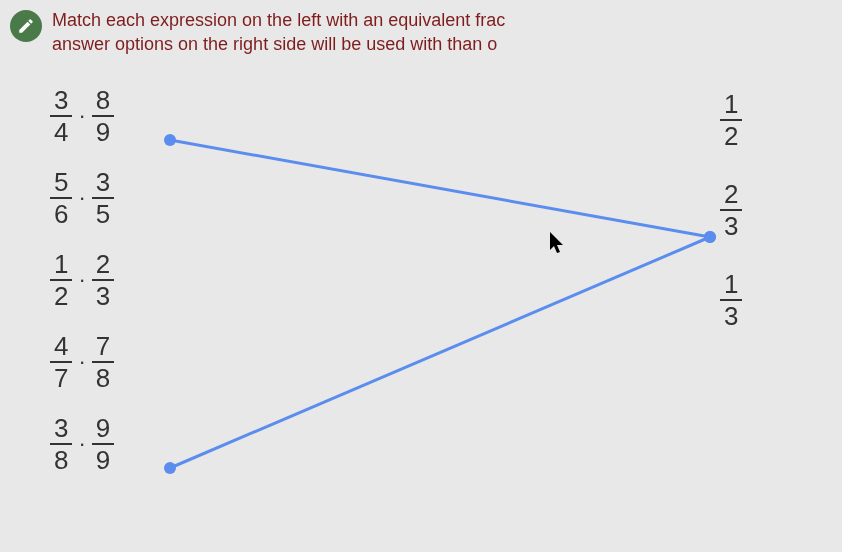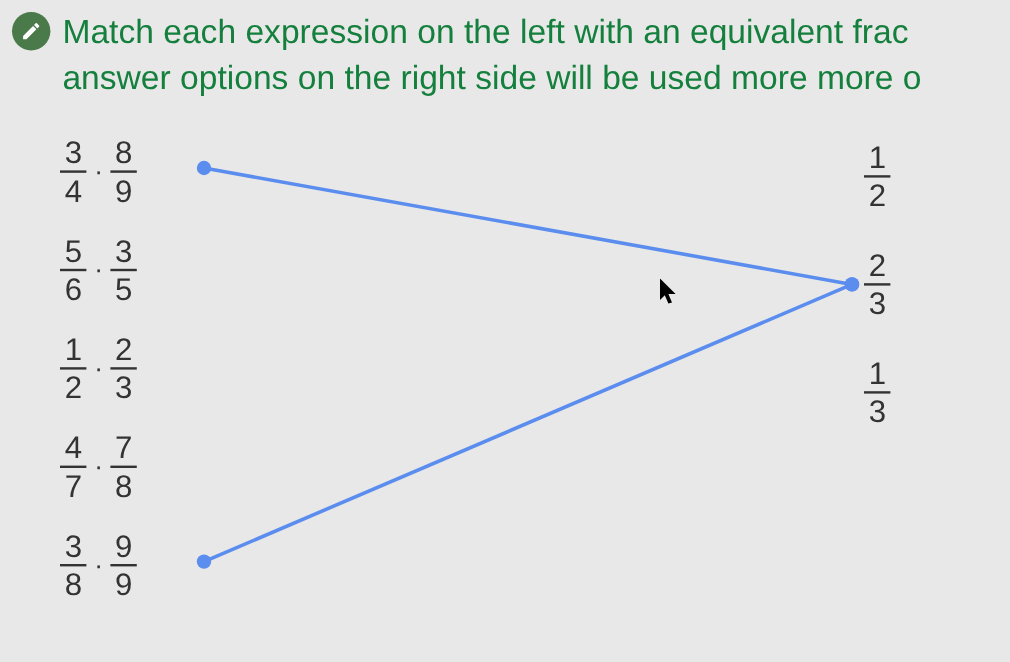--- a/index.html
+++ b/index.html
@@ -31,22 +31,22 @@
       justify-content: center;
       flex-shrink: 0;
       margin-top: 2px;
     }
     .pencil-icon svg {
       width: 18px;
       height: 18px;
       fill: white;
     }
     .prompt-text {
-      font-size: 28px;
-      color: #15803d;
+      font-size: 18px;
+      color: #7f1d1d;
       line-height: 1.35;
     }
     .content-area {
       position: relative;
       width: 100%;
       height: 460px;
     }
     .left-column {
       position: absolute;
       left: 50px;
@@ -113,21 +113,21 @@
 <body>
 
 <div class="header">
   <div class="pencil-icon">
     <svg viewBox="0 0 24 24">
         <path d="M3 17.25V21h3.75L17.81 9.94l-3.75-3.75L3 17.25zM20.71 7.04a1 1 0 0 0 0-1.41l-2.34-2.34a1 1 0 0 0-1.41 0l-1.83 1.83 3.75 3.75 1.83-1.83z"></path>
       </svg>
   </div>
   <div class="prompt-text">
     <span>Match each expression on the left with an equivalent frac</span><br>
-    <span>answer options on the right side will be used more more o</span>
+    <span>answer options on the right side will be used with than o</span>
   </div>
 </div>
 
 <div class="content-area">
   <div class="left-column" id="left-col">
       <div class="expr">
         <span class="frac">
           <span class="num">3</span>
           <span class="den">4</span>
         </span>

